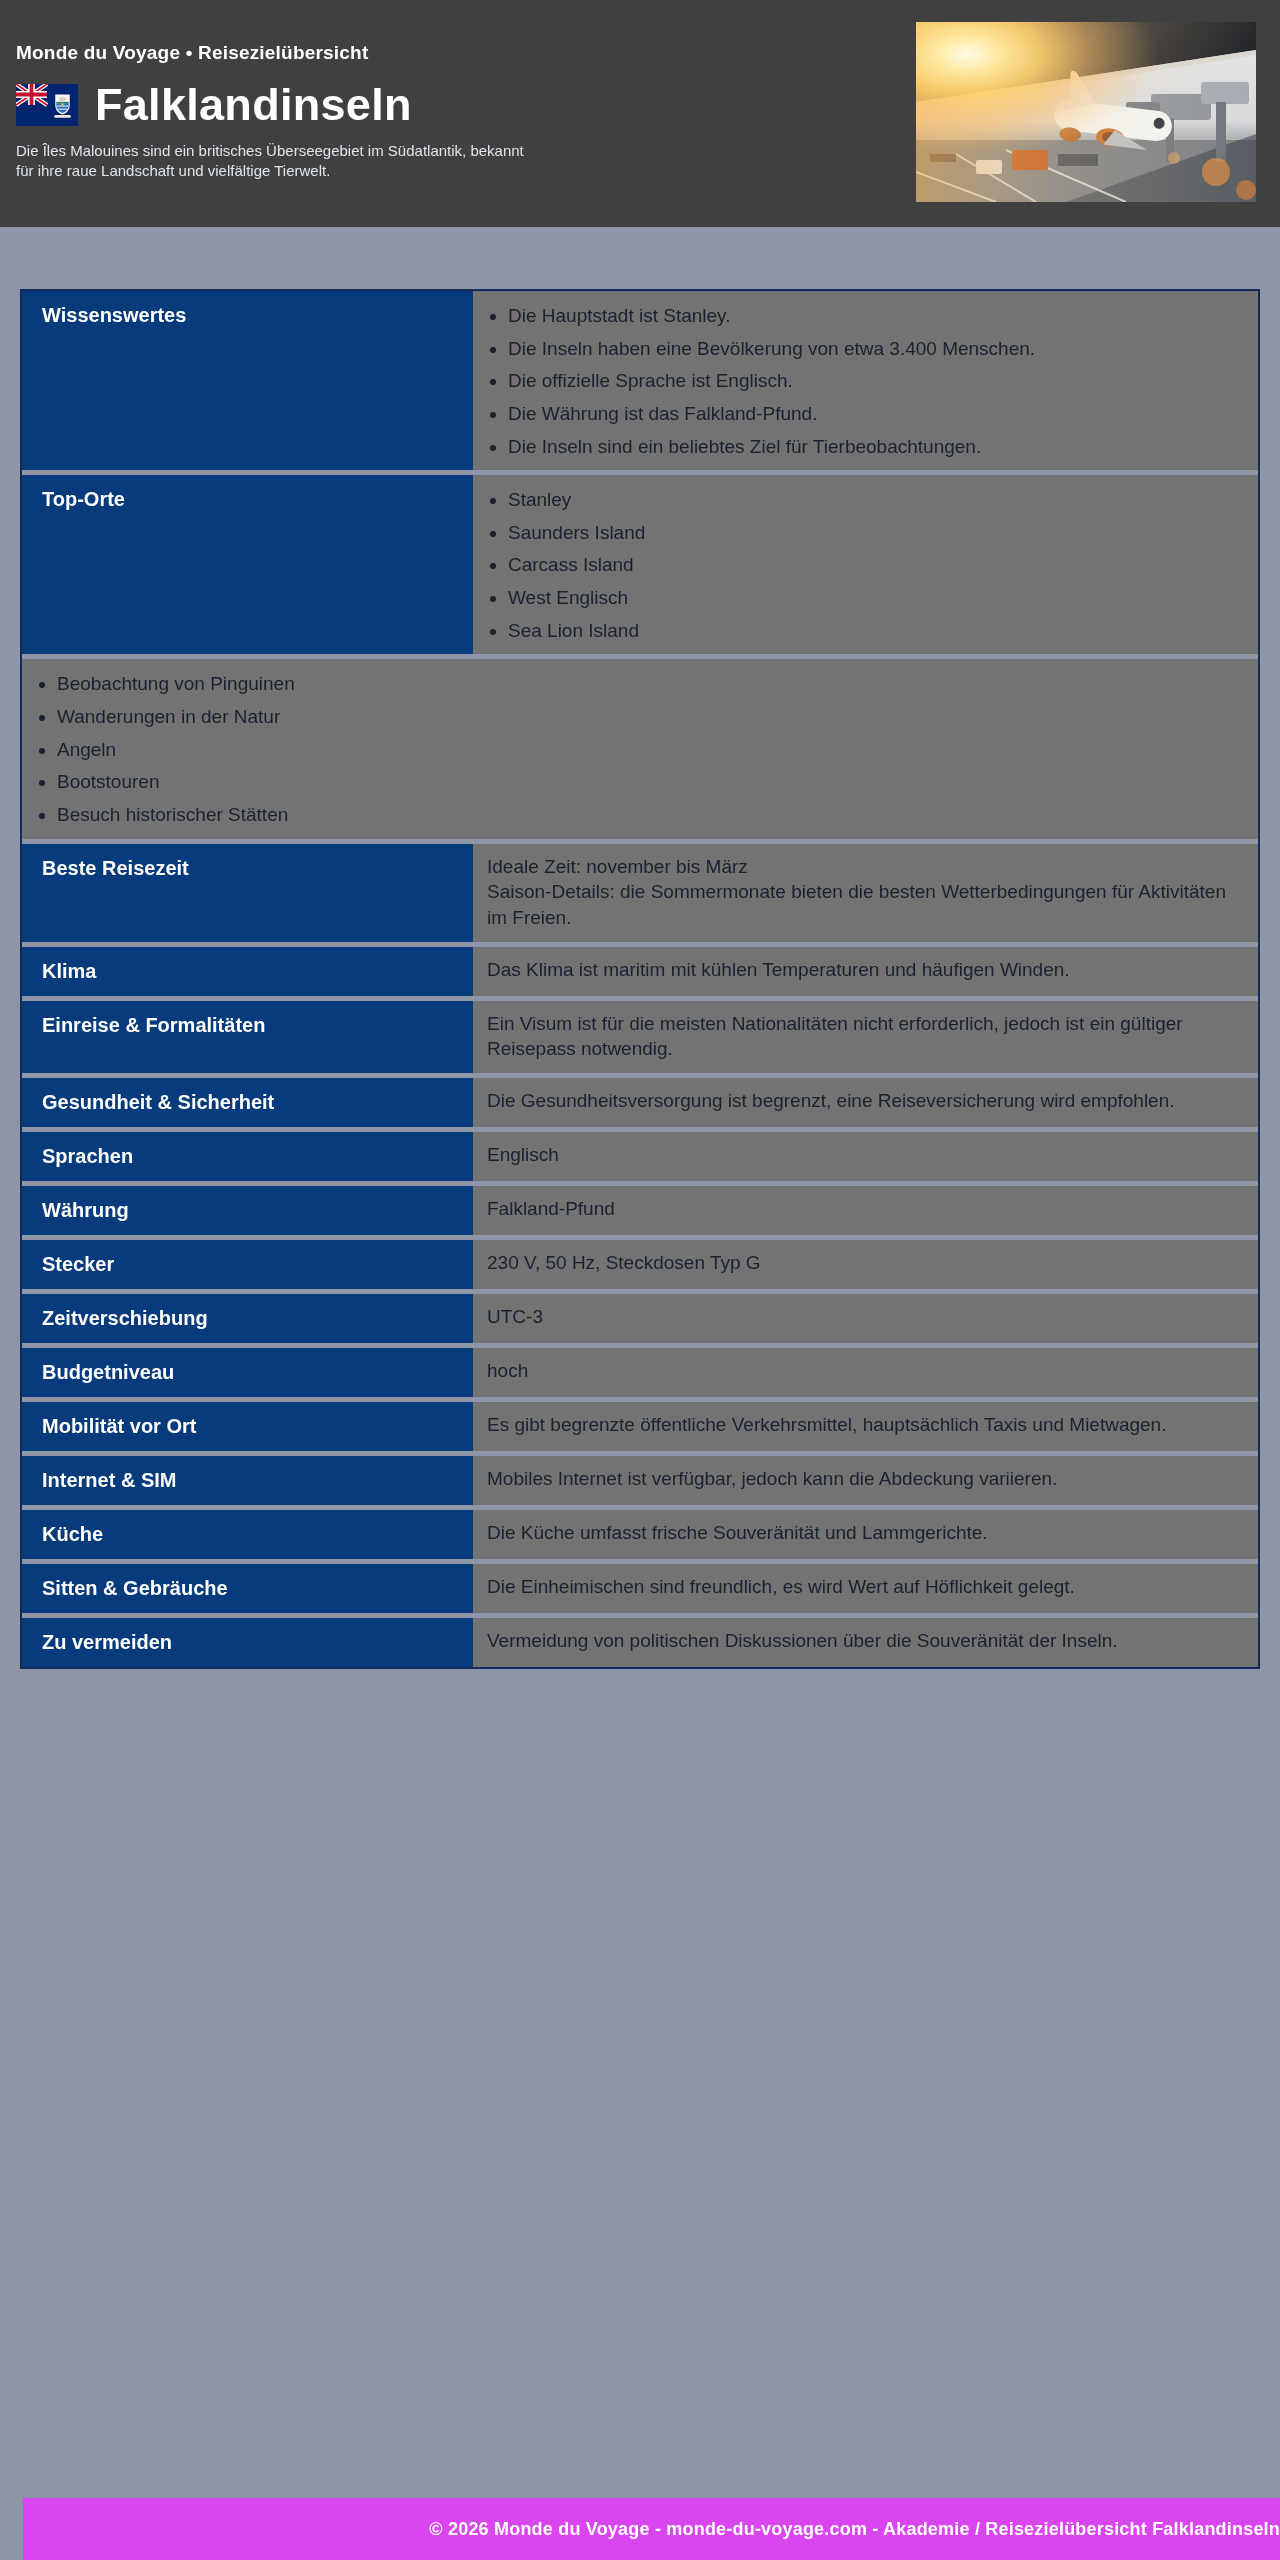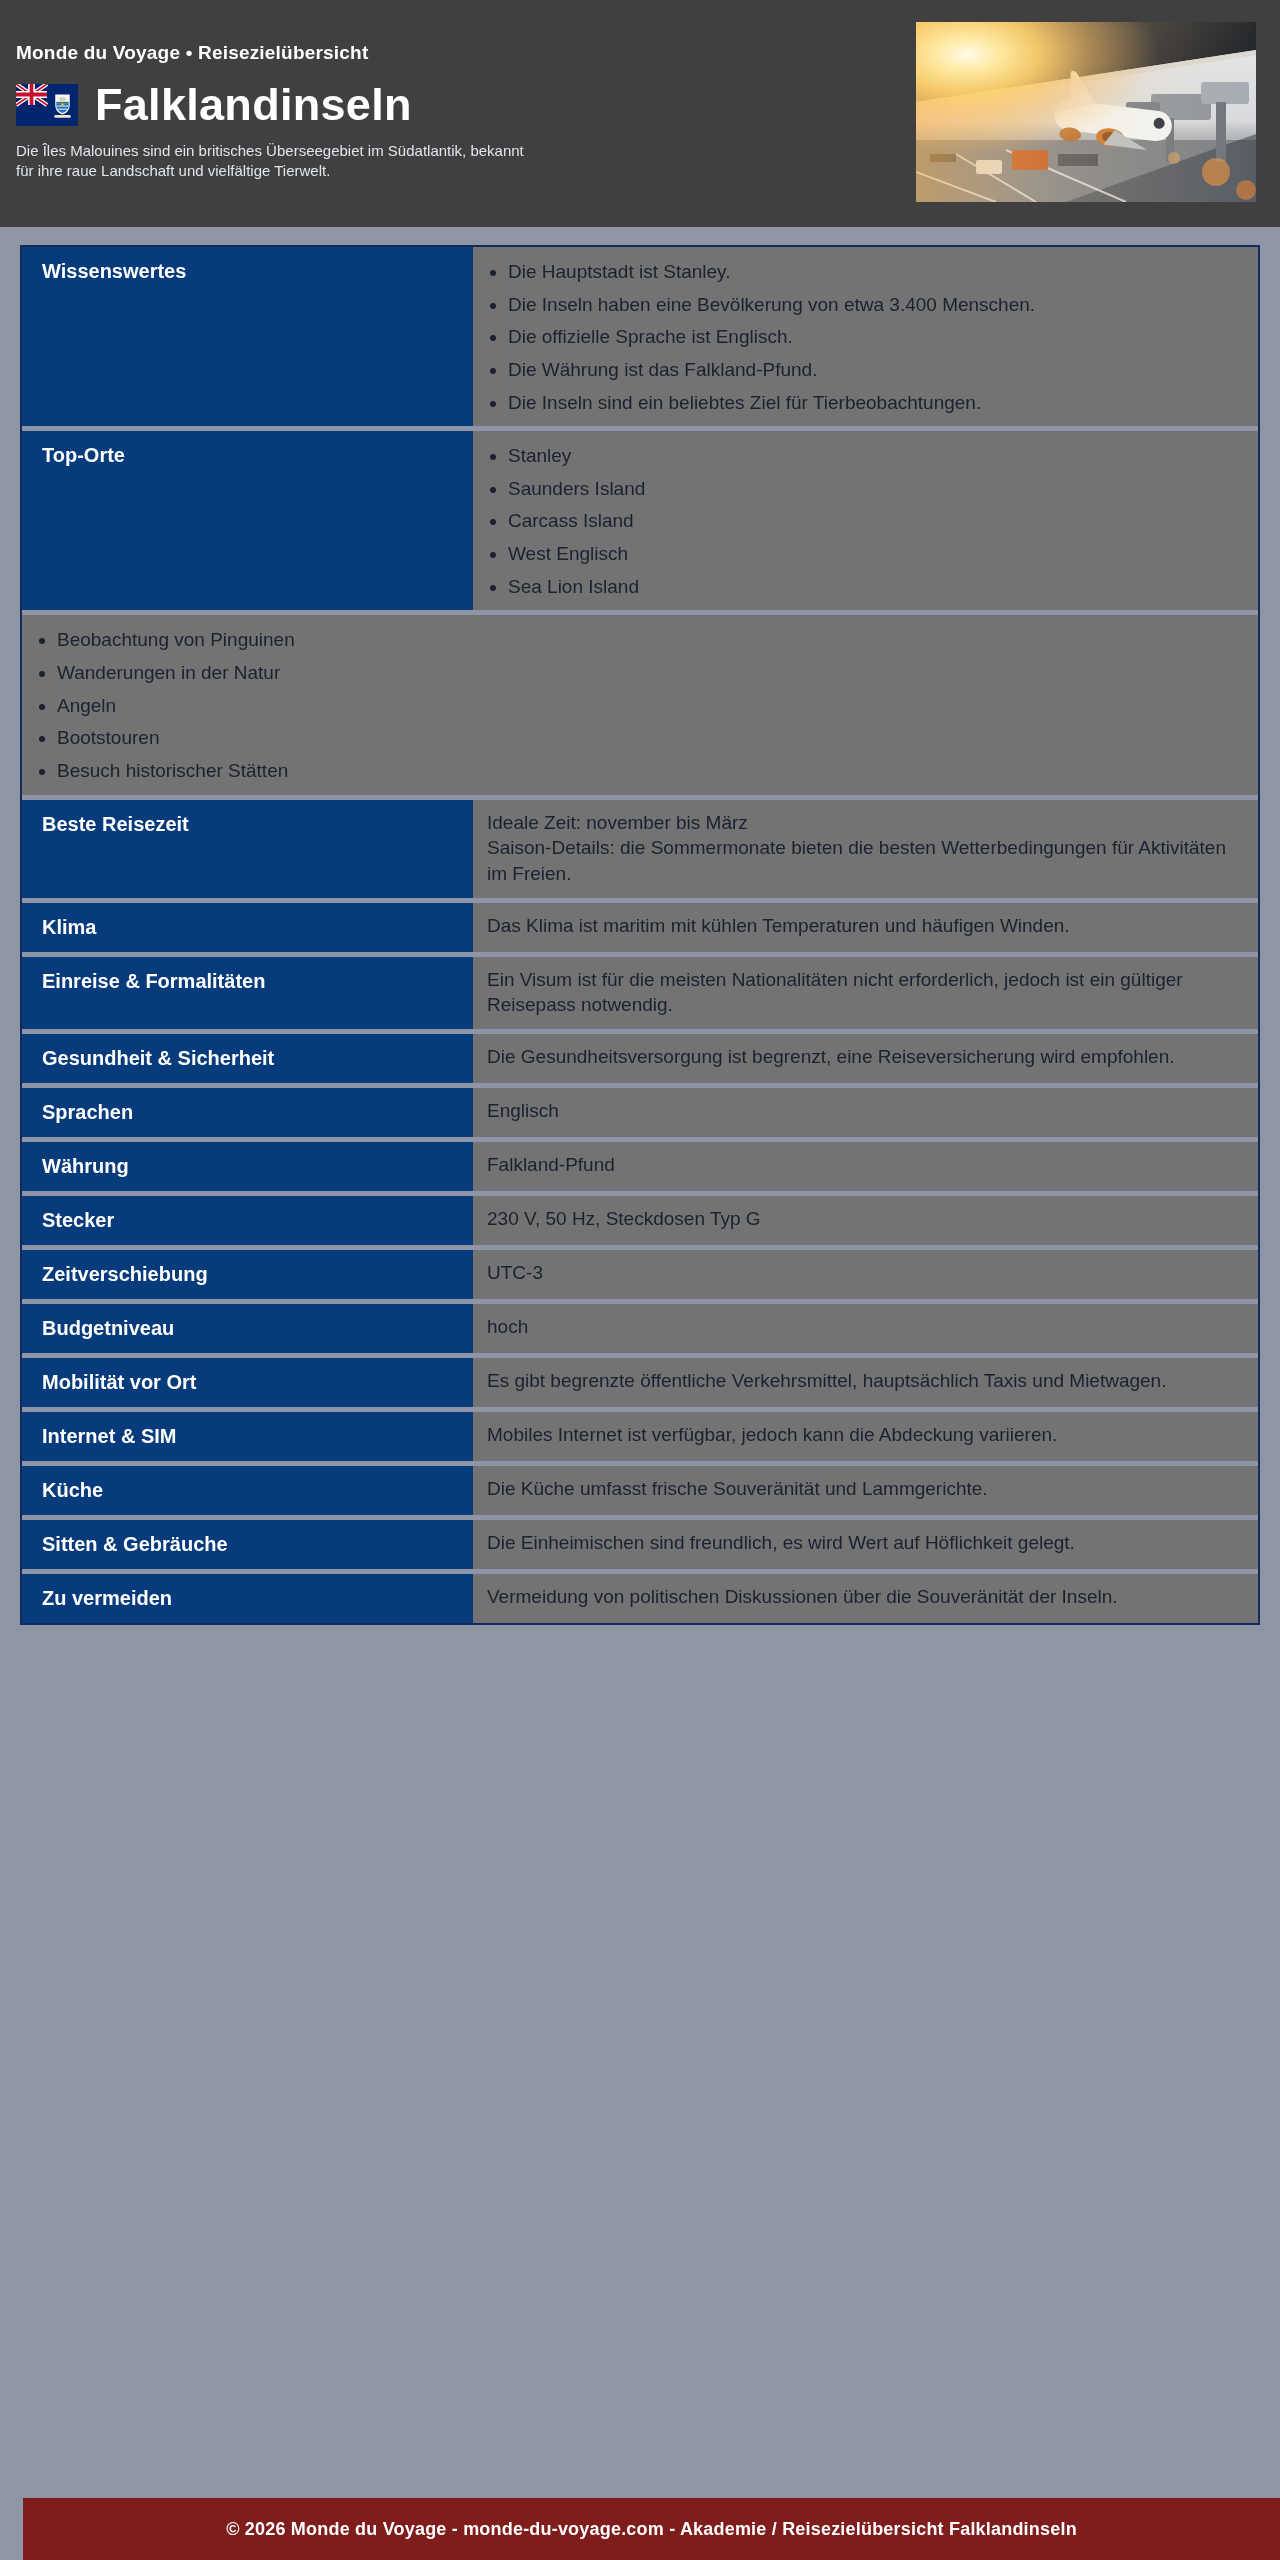--- a/index.html
+++ b/index.html
@@ -22,21 +22,21 @@
   .title-row { display: flex; align-items: center; gap: 17px; margin-top: 15px; }
   .flag { display: inline-block; width: 62px; height: 42px; flex: none; }
   .flag svg { display: block; width: 62px; height: 42px; }
   h1 { margin: 0; color: #ffffff; font-size: 45px; font-weight: bold; letter-spacing: .3px; text-align: right; }
   .desc { margin: 10px 0 0; width: 522px; font-size: 15px; line-height: 1.34; color: #e0e6ee; }
   .photo { position: absolute; top: 22px; right: 24px; width: 340px; height: 180px; overflow: hidden; }
   .photo svg { display: block; }
 
   
   main { flex: none; padding: 18px 20px 0; }
-  .info-table { border: 2px solid #142a5c; }
+  .info-table { border: 2px solid #142a5c; margin-top: 44px; }
   .row { display: flex; margin-bottom: 5px; }
   .row:last-child { margin-bottom: 0; }
   .label-cell {
     flex: 0 0 451px; box-sizing: border-box;
     background: #083b7c; color: #ffffff;
     font-weight: bold; font-size: 20px;
     padding: 13px 20px;
   }
   .content-cell {
     flex: 1; box-sizing: border-box;
@@ -45,22 +45,22 @@
     padding: 10px 14px 11px;
   }
   .content-cell ul { margin: 2px 0 0; padding-left: 21px; }
   .content-cell li { margin: 0 0 7px; }
   .content-cell li:last-child { margin-bottom: 0; }
   .content-cell .line { margin: 0; }
 
   
   footer {
     margin-top: auto; flex: none;
-    height: 62px; background: #7f1d1d;
-    display: flex; align-items: center; justify-content: center;
+    height: 62px; background: #d946ef;
+    display: flex; align-items: center; justify-content: flex-end;
     color: #ffffff; font-weight: bold; font-size: 18px; letter-spacing: .2px; margin-left: 23px;
   }
 </style>
 </head>
 <body>
 
 <div class="page">
 
   <header>
     <div class="eyebrow">Monde du Voyage • Reisezielübersicht</div>

